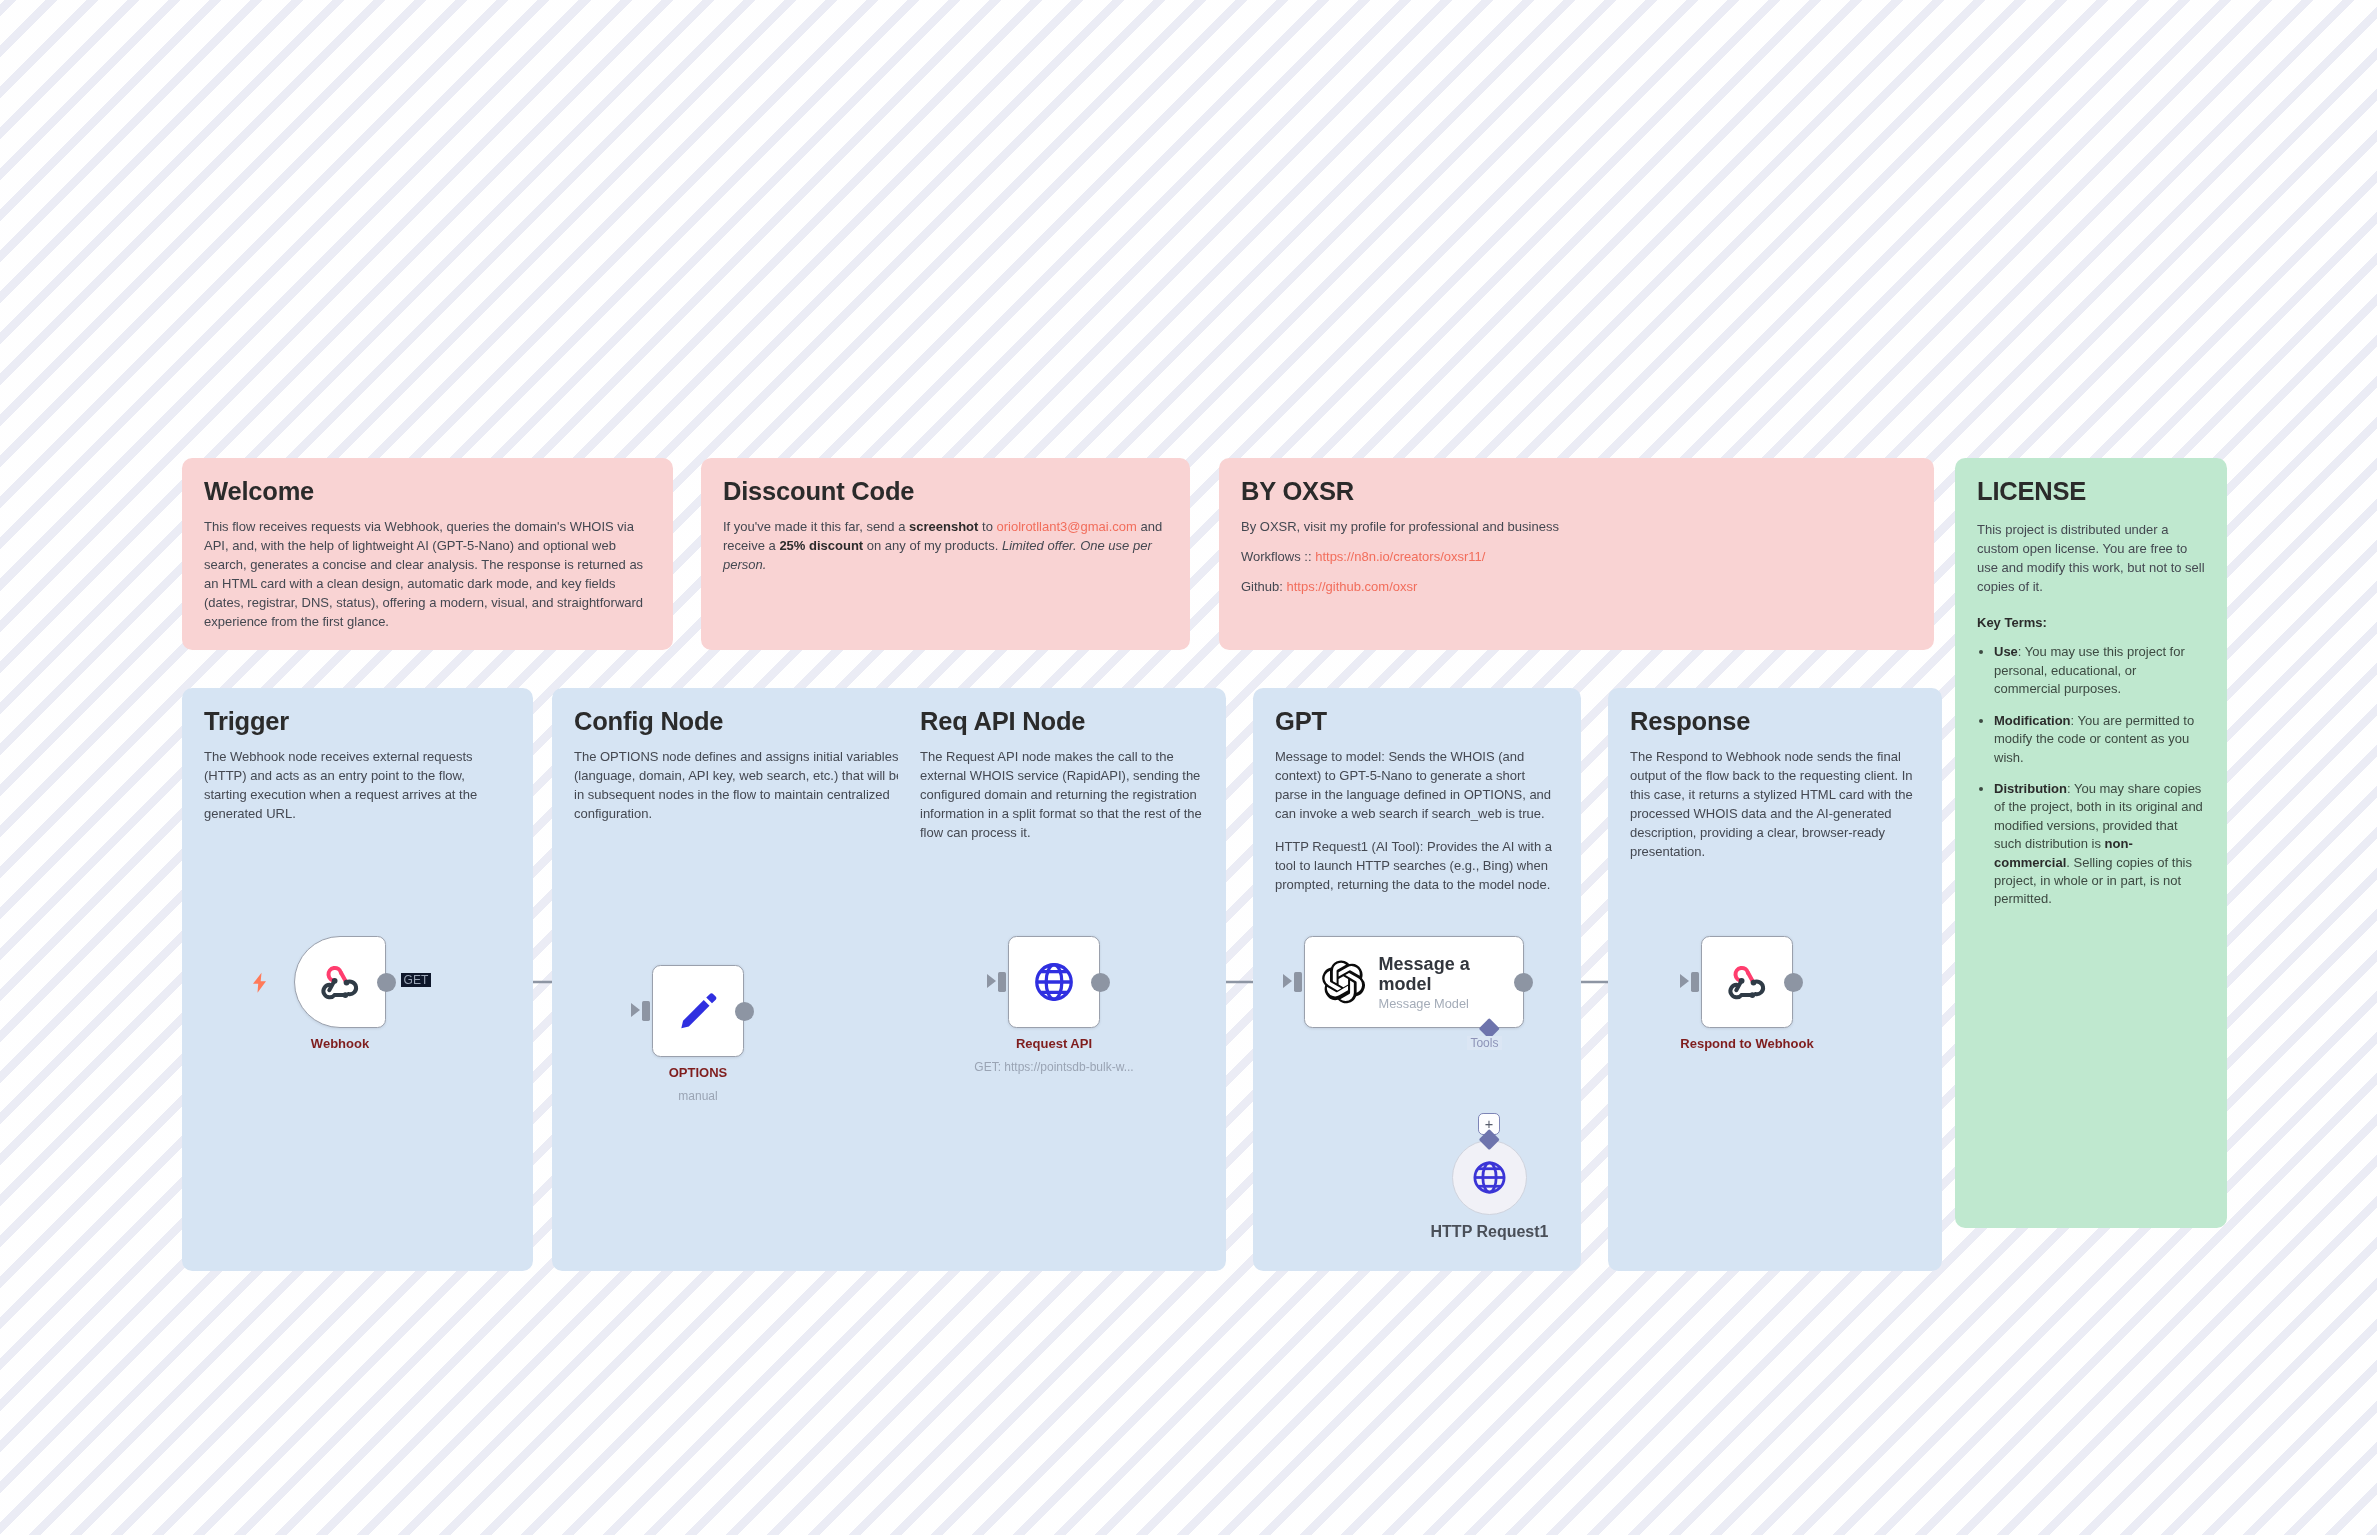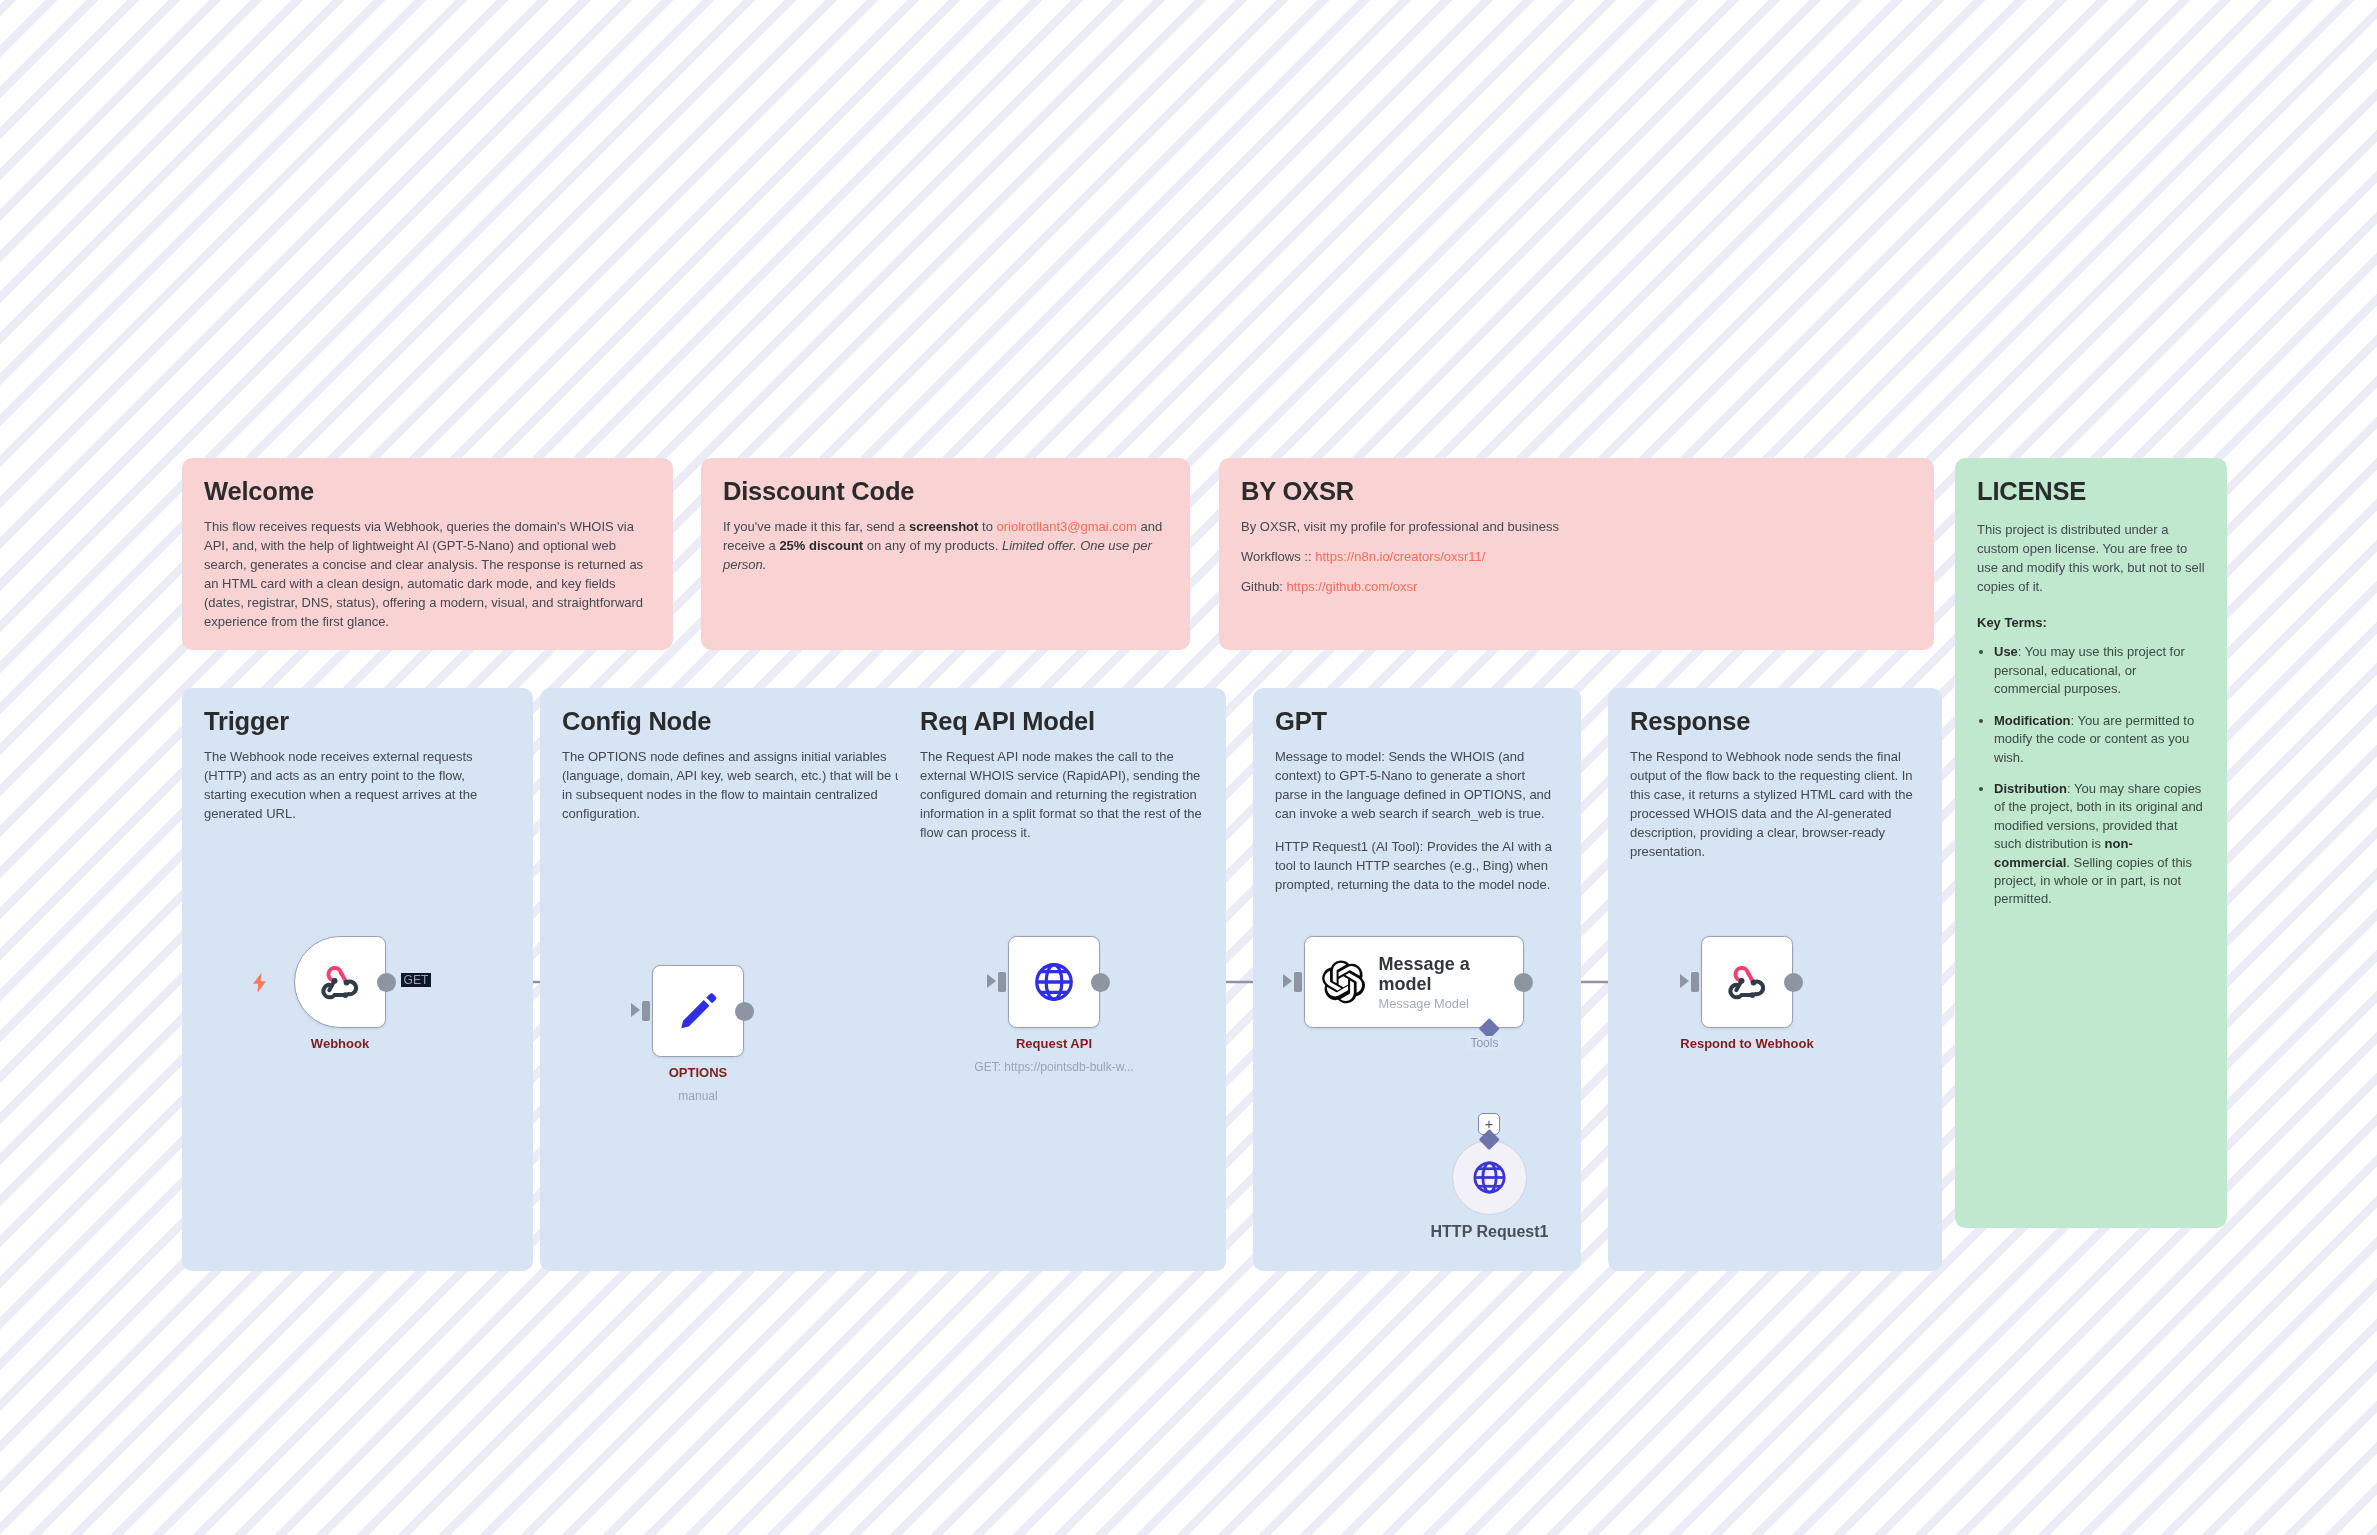--- a/index.html
+++ b/index.html
@@ -62,21 +62,21 @@
   }
   .sticky li:last-child { margin-bottom: 0; }
 
   
   #note-welcome  { left: 182px;  top: 458px;  width: 491px;  height: 192px; }
   #note-discount { left: 701px;  top: 458px;  width: 489px;  height: 192px; }
   #note-oxsr     { left: 1219px; top: 458px;  width: 715px;  height: 192px; }
   #note-license  { left: 1955px; top: 458px;  width: 272px;  height: 770px; }
 
   #note-trigger  { left: 182px;  top: 688px;  width: 351px;  height: 583px; }
-  #note-config   { left: 540px;  top: 688px;  width: 408px;  height: 583px; }
+  #note-config   { left: 552px;  top: 688px;  width: 408px;  height: 583px; }
   #note-reqapi   { left: 898px; top: 688px;  width: 328px;  height: 583px; }
   #note-gpt      { left: 1253px; top: 688px;  width: 328px;  height: 583px; }
   #note-response { left: 1608px; top: 688px;  width: 334px;  height: 583px; }
 
   
   #wires { position: absolute; left: 0; top: 0; width: 2377px; height: 1536px; }
 
   
   .node { position: absolute; }
 
@@ -251,21 +251,21 @@
     <h2>Trigger</h2>
     <p>The Webhook node receives external requests (HTTP) and acts as an entry point to the flow, starting execution when a request arrives at the generated URL.</p>
   </div>
 
   <div class="sticky blue" id="note-config">
     <h2>Config Node</h2>
     <p>The OPTIONS node defines and assigns initial variables (language, domain, API key, web search, etc.) that will be used in subsequent nodes in the flow to maintain centralized configuration.</p>
   </div>
 
   <div class="sticky blue" id="note-reqapi">
-    <h2>Req API Model</h2>
+    <h2>Req API Node</h2>
     <p>The Request API node makes the call to the external WHOIS service (RapidAPI), sending the configured domain and returning the registration information in a split format so that the rest of the flow can process it.</p>
   </div>
 
   <div class="sticky blue" id="note-gpt">
     <h2>GPT</h2>
     <p>Message to model: Sends the WHOIS (and context) to GPT-5-Nano to generate a short parse in the language defined in OPTIONS, and can invoke a web search if search_web is true.</p>
     <p style="margin-top:13.6px">HTTP Request1 (AI Tool): Provides the AI with a tool to launch HTTP searches (e.g., Bing) when prompted, returning the data to the model node.</p>
   </div>
 
   <div class="sticky blue" id="note-response">

